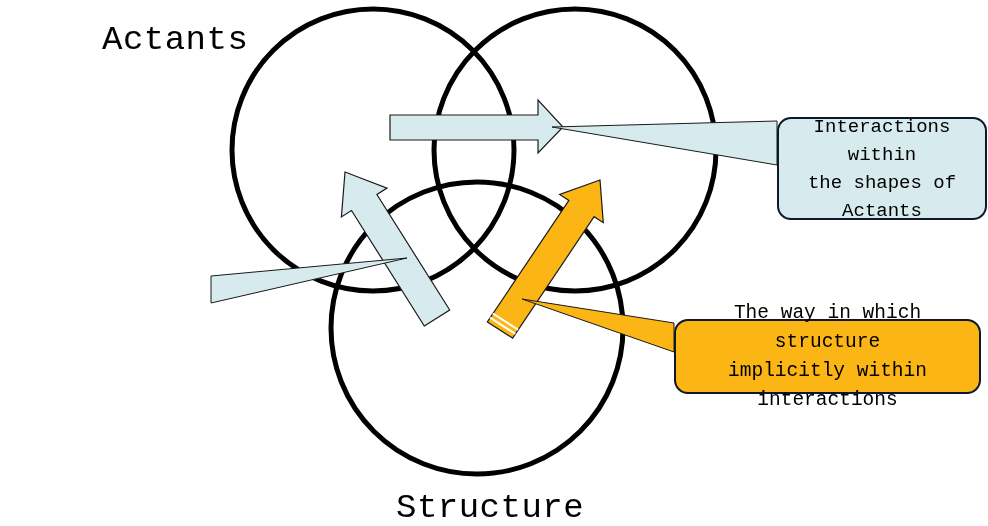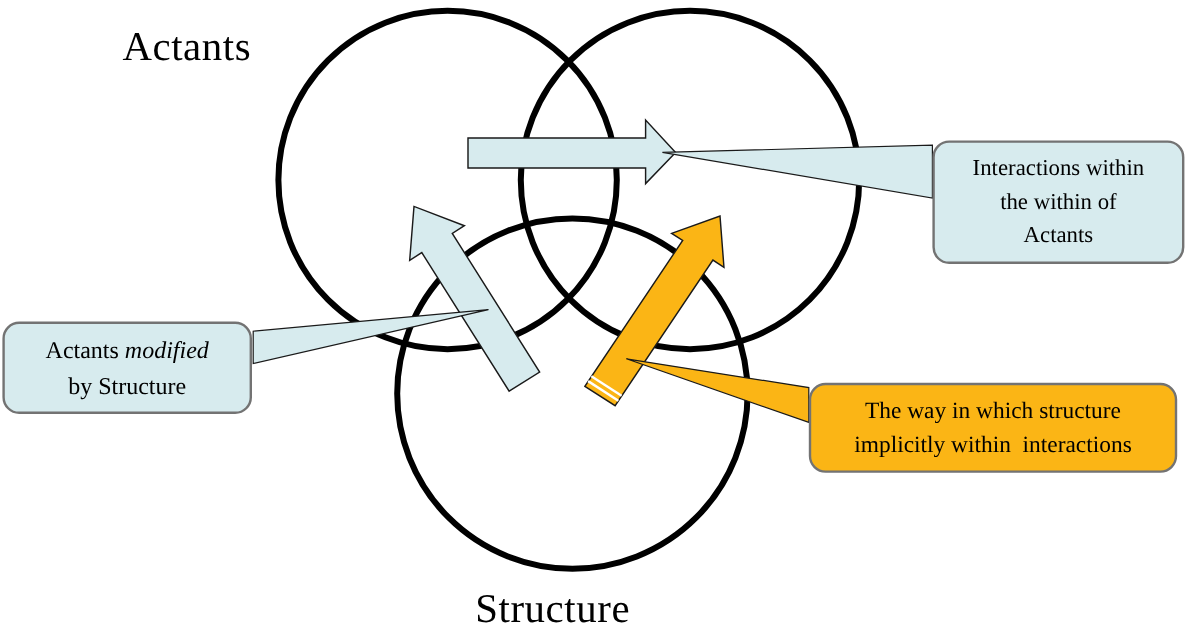--- a/index.html
+++ b/index.html
@@ -1,32 +1,32 @@
 <!DOCTYPE html>
 <html><head>
 <meta charset="utf-8">
 <style>
   html,body { margin:0; padding:0; background:#ffffff; }
   .stage {
     position:relative; width:988px; height:526px; background:#ffffff;
-    font-family:Liberation Serif, serif; overflow:hidden;
+    font-family:Liberation Mono, monospace; overflow:hidden;
   }
   .stage svg { position:absolute; left:0; top:0; }
 
   .big-label {
     position:absolute; font-size:34px; color:#000; letter-spacing:0.5px;
     white-space:nowrap;
   }
   #label-actants      { left:102px; top:21px; }
   #label-interactions { left:701px; top:16px; }
   #label-structure    { left:396px; top:489px; }
 
   .bubble {
     position:absolute; box-sizing:border-box;
-    background:#D7EBEE; border:2px solid #737373; border-radius:14px;
+    background:#D7EBEE; border:2px solid #0f172a; border-radius:14px;
     display:flex; flex-direction:column; justify-content:center; align-items:center;
     text-align:center; color:#000;
   }
   .bubble .line { white-space:pre-wrap; }
   #callout-interactions-within {
     left:777px; top:117px; width:210px; height:103px;
     font-size:19px; line-height:28px;
   }
   #callout-actants-modified {
     left:2px; top:268px; width:208px; height:77px;
@@ -60,27 +60,23 @@
     <polygon points="777,121 777,165 552,127" stroke="#1a1a1a" stroke-width="1" fill="#D7EBEE"></polygon>
     <polygon points="211,276 211,303 407,258" stroke="#1a1a1a" stroke-width="1" fill="#D7EBEE"></polygon>
     <polygon points="674,323 674,352 522,299" stroke="#1a1a1a" stroke-width="1" fill="#FBB515"></polygon>
   </svg>
 
   <div class="big-label" id="label-actants">Actants</div>
   <div class="big-label" id="label-structure">Structure</div>
 
   <div class="bubble" id="callout-interactions-within">
     <span class="line">Interactions within</span>
-    <span class="line">the within of</span>
+    <span class="line">the shapes of</span>
     <span class="line">Actants</span>
   </div>
 
-  <div class="bubble" id="callout-actants-modified">
-    <span class="line"><span>Actants </span><i>modified</i></span>
-    <span class="line">by Structure</span>
-  </div>
 
   <div class="bubble" id="callout-structure-shapes">
     <span class="line">The way in which structure</span>
     <span class="line">implicitly within  interactions</span>
   </div>
 
 </div>
 
 </body></html>

